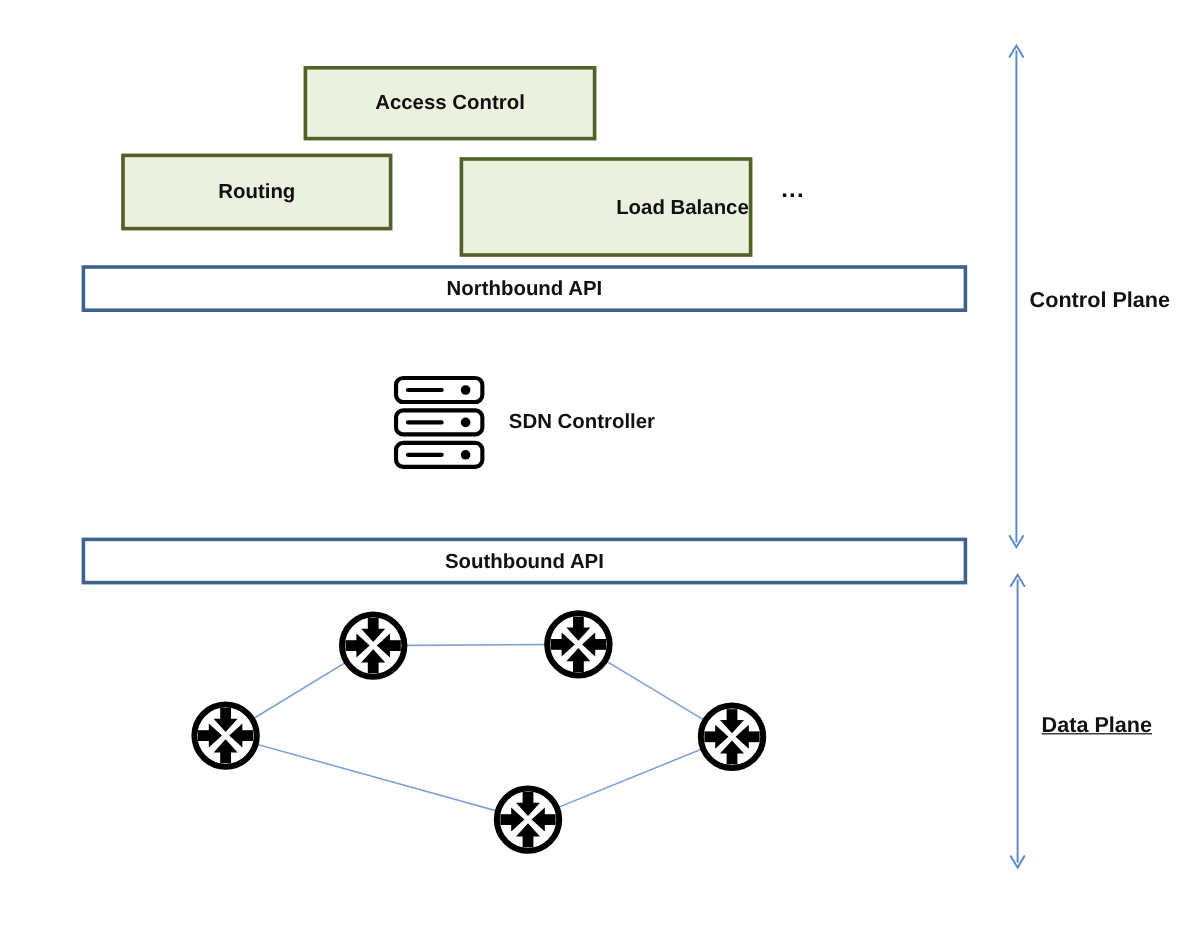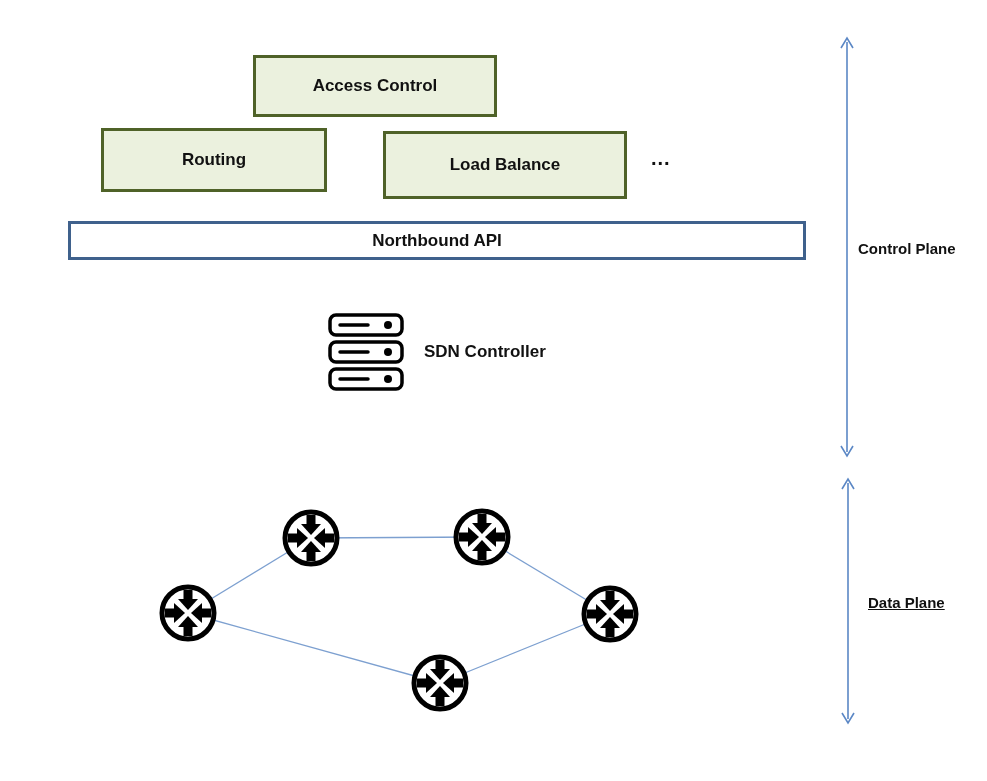--- a/index.html
+++ b/index.html
@@ -22,21 +22,21 @@
     border: 3px solid #4f6228;
     display: flex;
     align-items: center;
     justify-content: center;
     font-size: 17px;
     font-weight: bold;
     color: #111111;
   }
   #box-access  { left: 253px; top: 55px;  width: 244px; height: 62px; justify-content: center; }
   #box-routing { left: 101px; top: 128px; width: 226px; height: 64px; }
-  #box-load    { left: 383px; top: 131px; width: 244px; height: 68px; }
+  #box-load    { left: 383px; top: 131px; width: 244px; height: 83px; justify-content: flex-end; }
   .dots {
     position: absolute;
     left: 651px;
     top: 147px;
     font-size: 20px;
     font-weight: bold;
     letter-spacing: 1px;
     color: #111111;
   }
   .api-bar {
@@ -70,21 +70,21 @@
     color: #111111;
     white-space: nowrap;
   }
   .overlay {
     position: absolute;
     left: 0;
     top: 0;
   }
   .plane-label {
     position: absolute;
-    font-size: 15px;
+    font-size: 18px;
     font-weight: bold;
     color: #111111;
     white-space: nowrap;
   }
   #label-control { left: 858px; top: 240px; }
   #label-data    { left: 868px; top: 594px; text-decoration: underline; }
   .varrow { position: absolute; }
 </style>
 </head>
 <body>
@@ -118,20 +118,23 @@
       </g>
       <g fill="#000000">
         <circle cx="60" cy="12" r="4"></circle>
         <circle cx="60" cy="39" r="4"></circle>
         <circle cx="60" cy="66" r="4"></circle>
       </g>
     </svg>
     <span class="label">SDN Controller</span>
   </div>
 
+  <div class="api-bar" id="southbound">
+    <span>Southbound API</span>
+  </div>
 
   <svg class="overlay" id="topology" width="987" height="781" viewBox="0 0 987 781">
       <line x1="311" y1="538" x2="482" y2="537" stroke="#7da0d0" stroke-width="1.3"></line>
       <line x1="311" y1="538" x2="188" y2="613" stroke="#7da0d0" stroke-width="1.3"></line>
       <line x1="482" y1="537" x2="610" y2="614" stroke="#7da0d0" stroke-width="1.3"></line>
       <line x1="188" y1="613" x2="440" y2="683" stroke="#7da0d0" stroke-width="1.3"></line>
       <line x1="610" y1="614" x2="440" y2="683" stroke="#7da0d0" stroke-width="1.3"></line>
       <g transform="translate(311,538)">
         <circle cx="0" cy="0" r="26" fill="#ffffff" stroke="#000000" stroke-width="5"></circle>
         <g>

